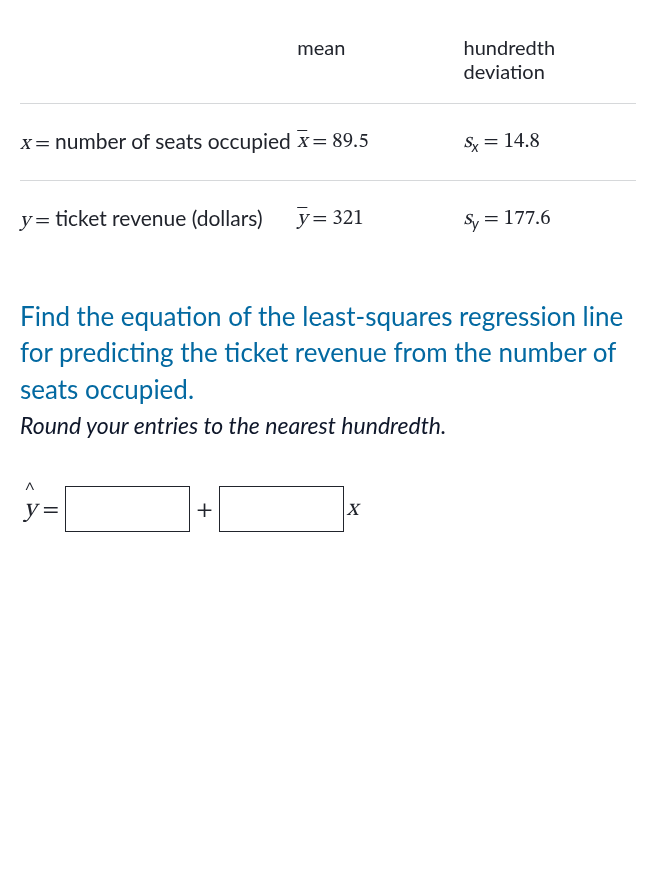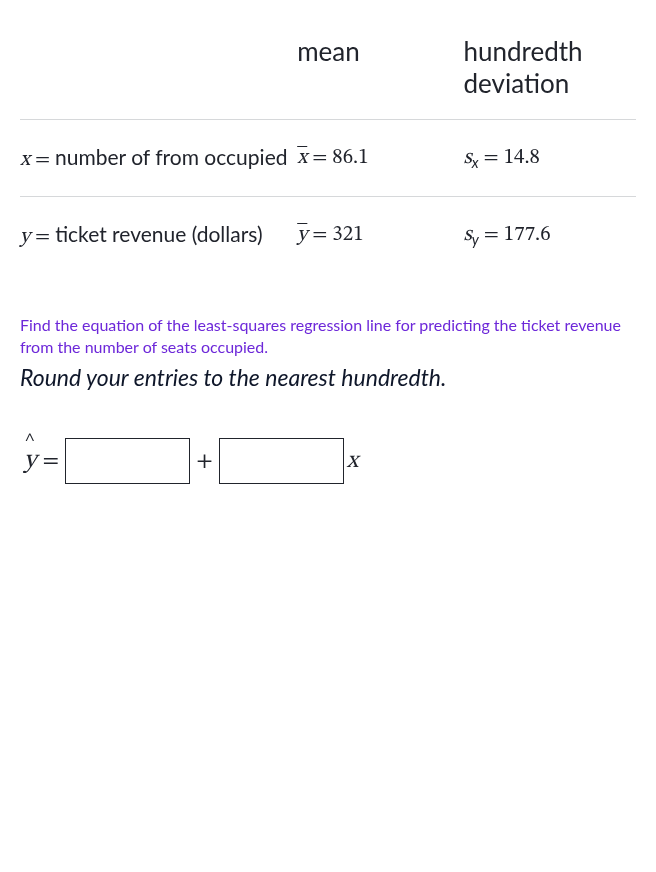--- a/index.html
+++ b/index.html
@@ -13,21 +13,21 @@
       color: #21242c;
       width: 656px;
       padding: 25px 20px;
     }
     .stats-table {
       width: 100%;
       border-collapse: collapse;
     }
     .stats-table th {
       font-weight: 400;
-      font-size: 26px;
+      font-size: 20px;
       color: #21242c;
       text-align: left;
       padding: 10px 0 20px 0;
       vertical-align: top;
     }
     .stats-table th.col-var {
       width: 45%;
     }
     .stats-table th.col-mean {
       width: 27%;
@@ -62,22 +62,22 @@
       font-style: italic;
     }
     .bar-over {
       text-decoration: overline;
       text-decoration-thickness: 1px;
     }
     .question-block {
       margin-top: 40px;
     }
     .question-text {
-      font-size: 16px;
-      color: #6d28d9;
+      font-size: 26px;
+      color: #0369a1;
       line-height: 1.4;
     }
     .question-instr {
       font-style: italic;
       font-size: 23px;
       color: #0f172a;
       line-height: 1.4;
       margin-top: 2px;
     }
     .equation-row {
@@ -131,25 +131,25 @@
     <tr>
       <th class="col-var"></th>
       <th class="col-mean">mean</th>
       <th class="col-sd">hundredth deviation</th>
     </tr>
   </thead>
   <tbody>
     <tr>
       <td>
         <span class="var-label">
-          <span class="math">x</span><span class="math-roman"> = </span><span>number of from occupied</span>
+          <span class="math">x</span><span class="math-roman"> = </span><span>number of seats occupied</span>
         </span>
       </td>
       <td>
-        <span class="math bar-over">x</span><span class="math-roman"> = </span><span class="math-roman">86.1</span>
+        <span class="math bar-over">x</span><span class="math-roman"> = </span><span class="math-roman">89.5</span>
       </td>
       <td>
         <span class="math">s</span><span class="sub">x</span><span class="math-roman"> = </span><span class="math-roman">14.8</span>
       </td>
     </tr>
     <tr>
       <td>
         <span class="var-label">
           <span class="math">y</span><span class="math-roman"> = </span><span>ticket revenue (dollars)</span>
         </span>

